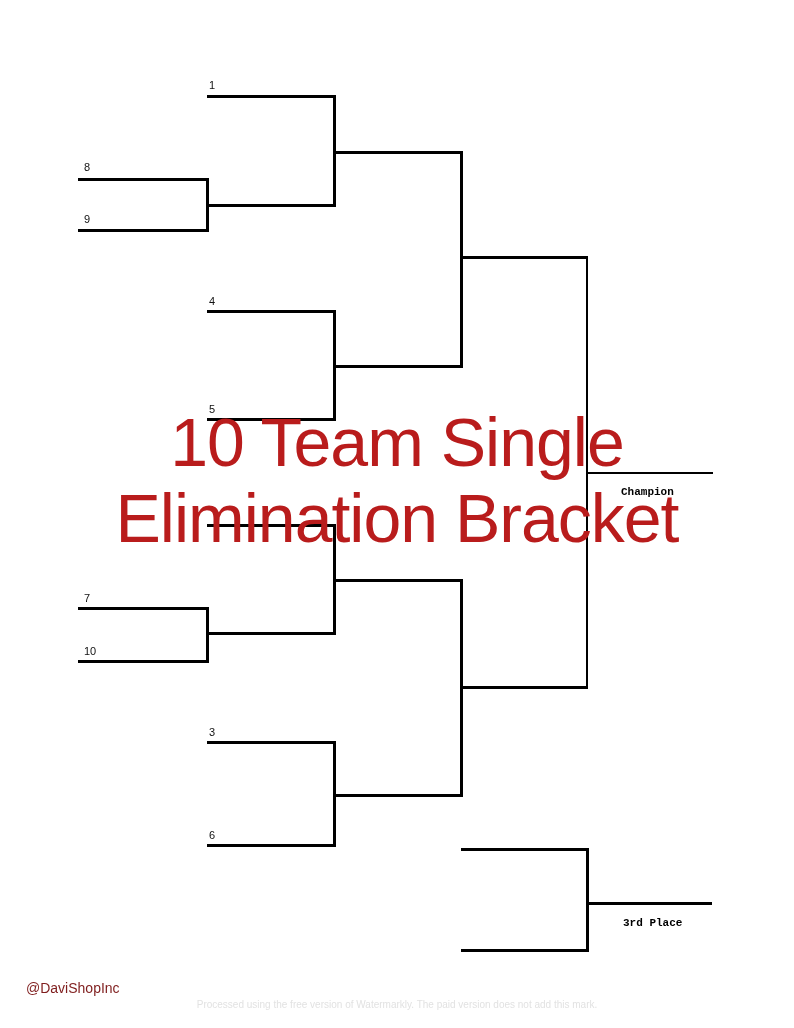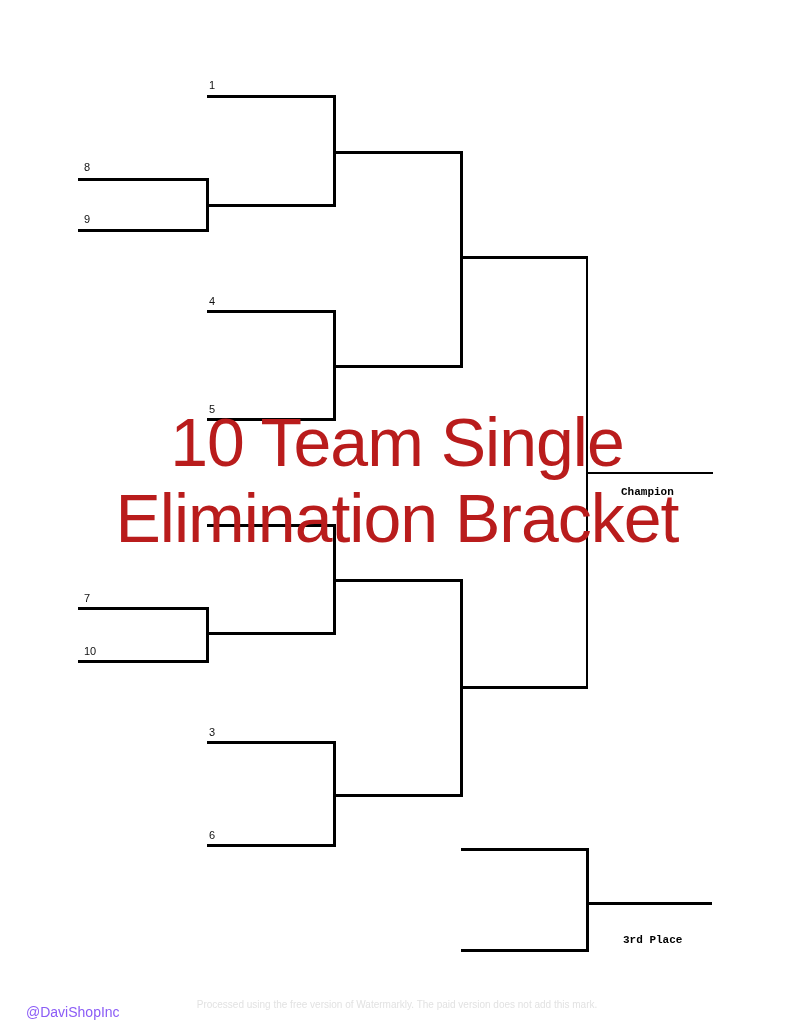--- a/index.html
+++ b/index.html
@@ -66,23 +66,22 @@
     white-space: pre-line;
   }
 
   
   #handle {
     position: absolute;
     left: 26px;
     top: 980px;
     font-family: "Liberation Sans", sans-serif;
     font-size: 14px;
-    color: #8b5cf6;
+    color: #7f1d1d;
     white-space: nowrap;
-    margin-top: 24px;
   }
   #wm-note {
     position: absolute;
     left: 0;
     top: 999px;
     width: 794px;
     text-align: center;
     font-family: "Liberation Sans", sans-serif;
     font-size: 10px;
     color: #e2e2e2;
@@ -131,21 +130,21 @@
   <div class="bline h" style="left:461px; top:686px; width:127px;"></div>
 
   <div class="bline v-thin" style="left:586px; top:256px; height:433px;"></div>
   <div class="bline h-thin" style="left:587px; top:472px; width:126px;"></div>
   <div class="slot-label" style="left:621px; top:487px;">Champion</div>
 
   <div class="bline h" style="left:461px; top:848px; width:128px;"></div>
   <div class="bline h" style="left:461px; top:949px; width:128px;"></div>
   <div class="bline v" style="left:586px; top:848px; height:104px;"></div>
   <div class="bline h" style="left:587px; top:902px; width:125px;"></div>
-  <div class="slot-label" style="left:623px; top:918px;margin-top:17px;">3rd Place</div>
+  <div class="slot-label" style="left:623px; top:918px;">3rd Place</div>
 
   <div class="seed" style="left:209px; top:80px;">1</div>
   <div class="seed" style="left:84px;  top:162px;">8</div>
   <div class="seed" style="left:84px;  top:214px;">9</div>
   <div class="seed" style="left:209px; top:296px;">4</div>
   <div class="seed" style="left:209px; top:404px;">5</div>
   <div class="seed" style="left:84px;  top:593px;">7</div>
   <div class="seed" style="left:84px;  top:646px;text-align:center;">10</div>
   <div class="seed" style="left:209px; top:727px;">3</div>
   <div class="seed" style="left:209px; top:830px;">6</div>

